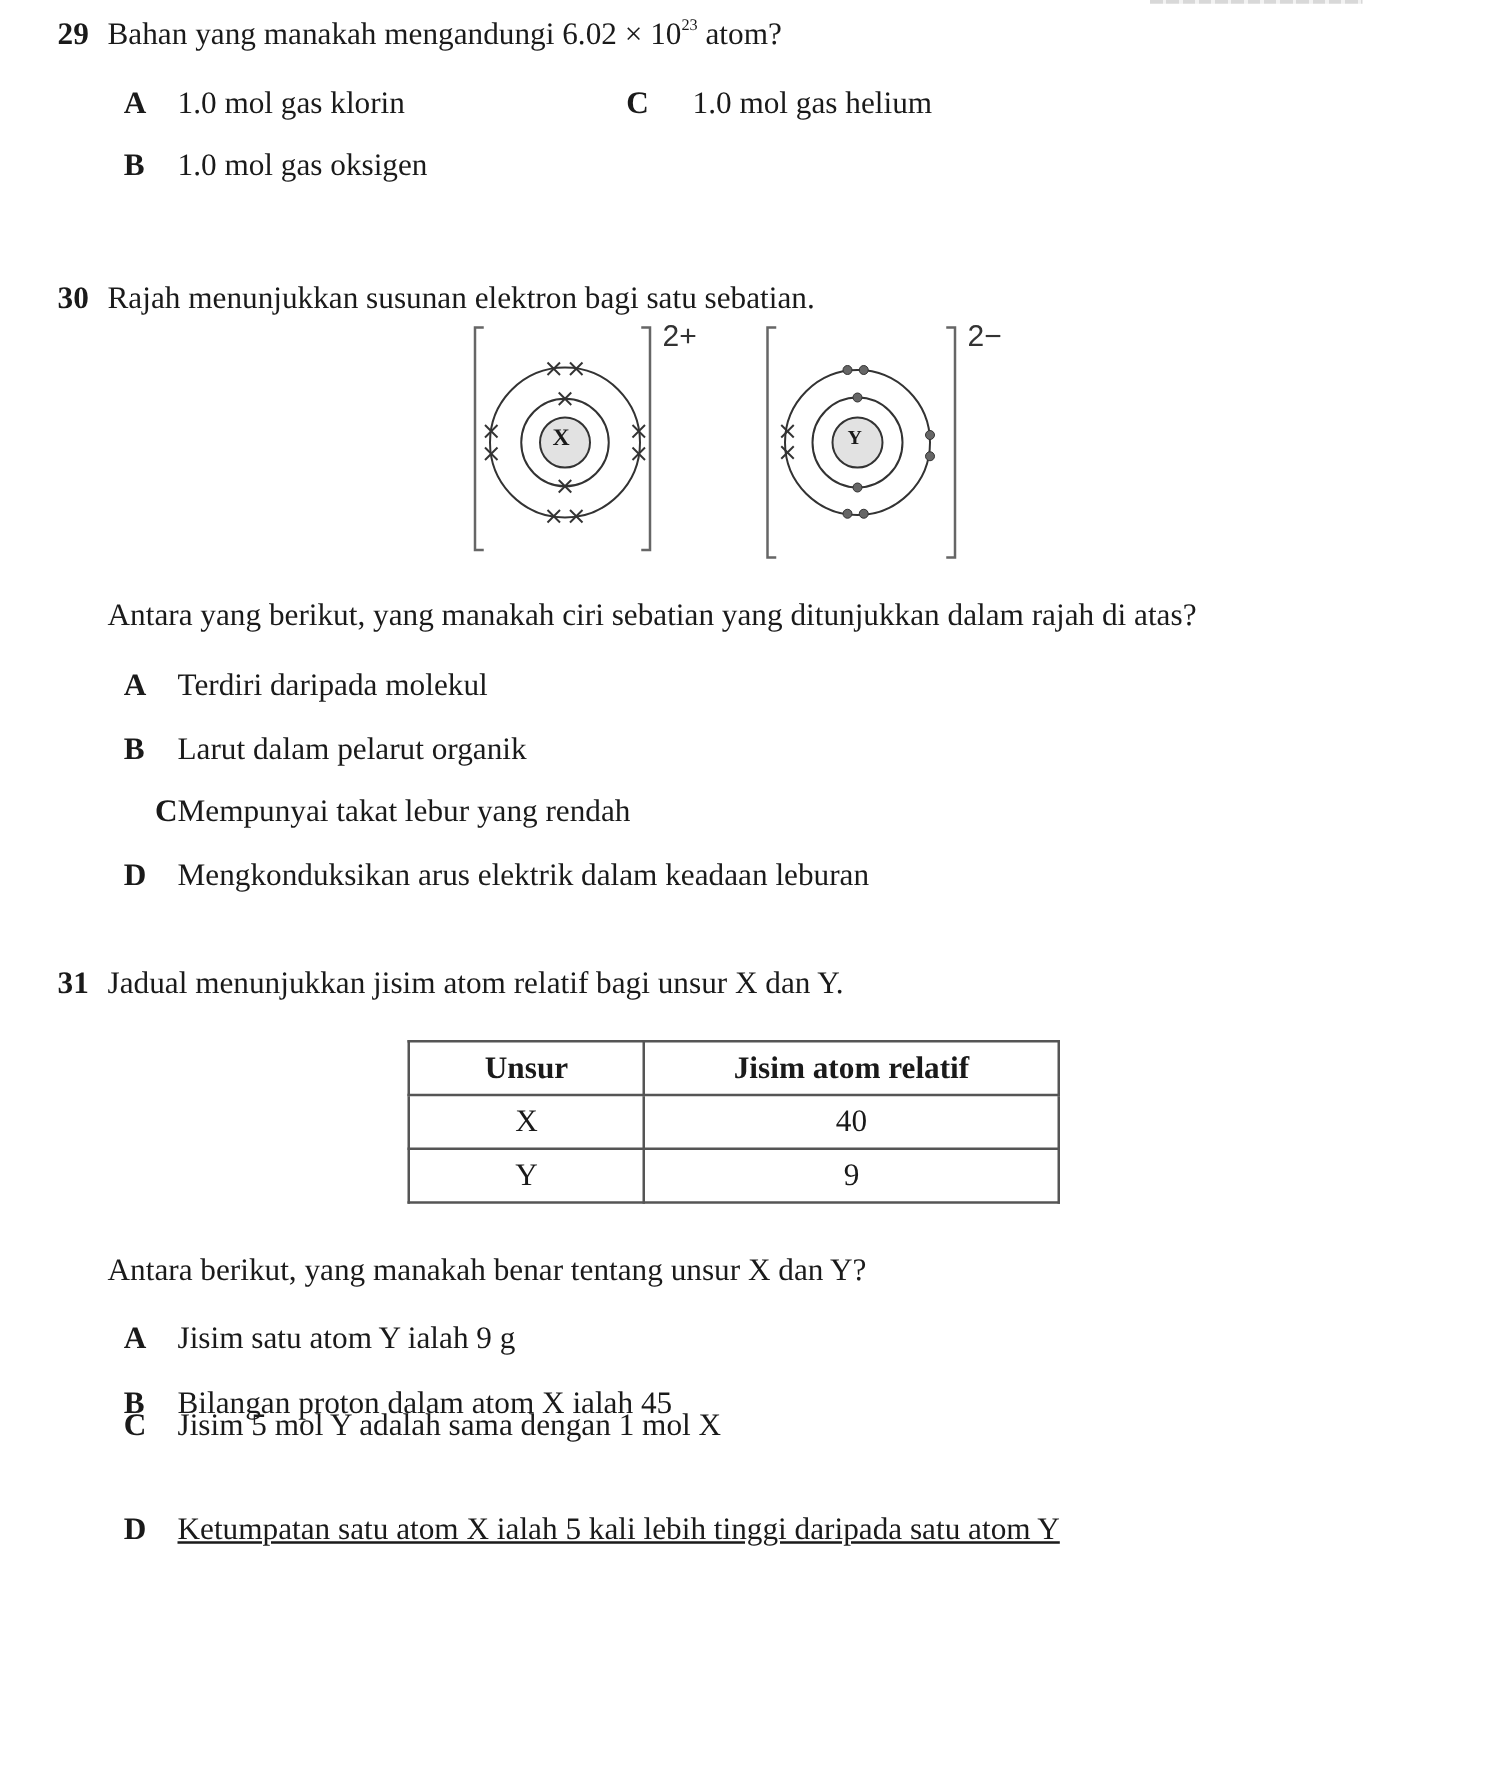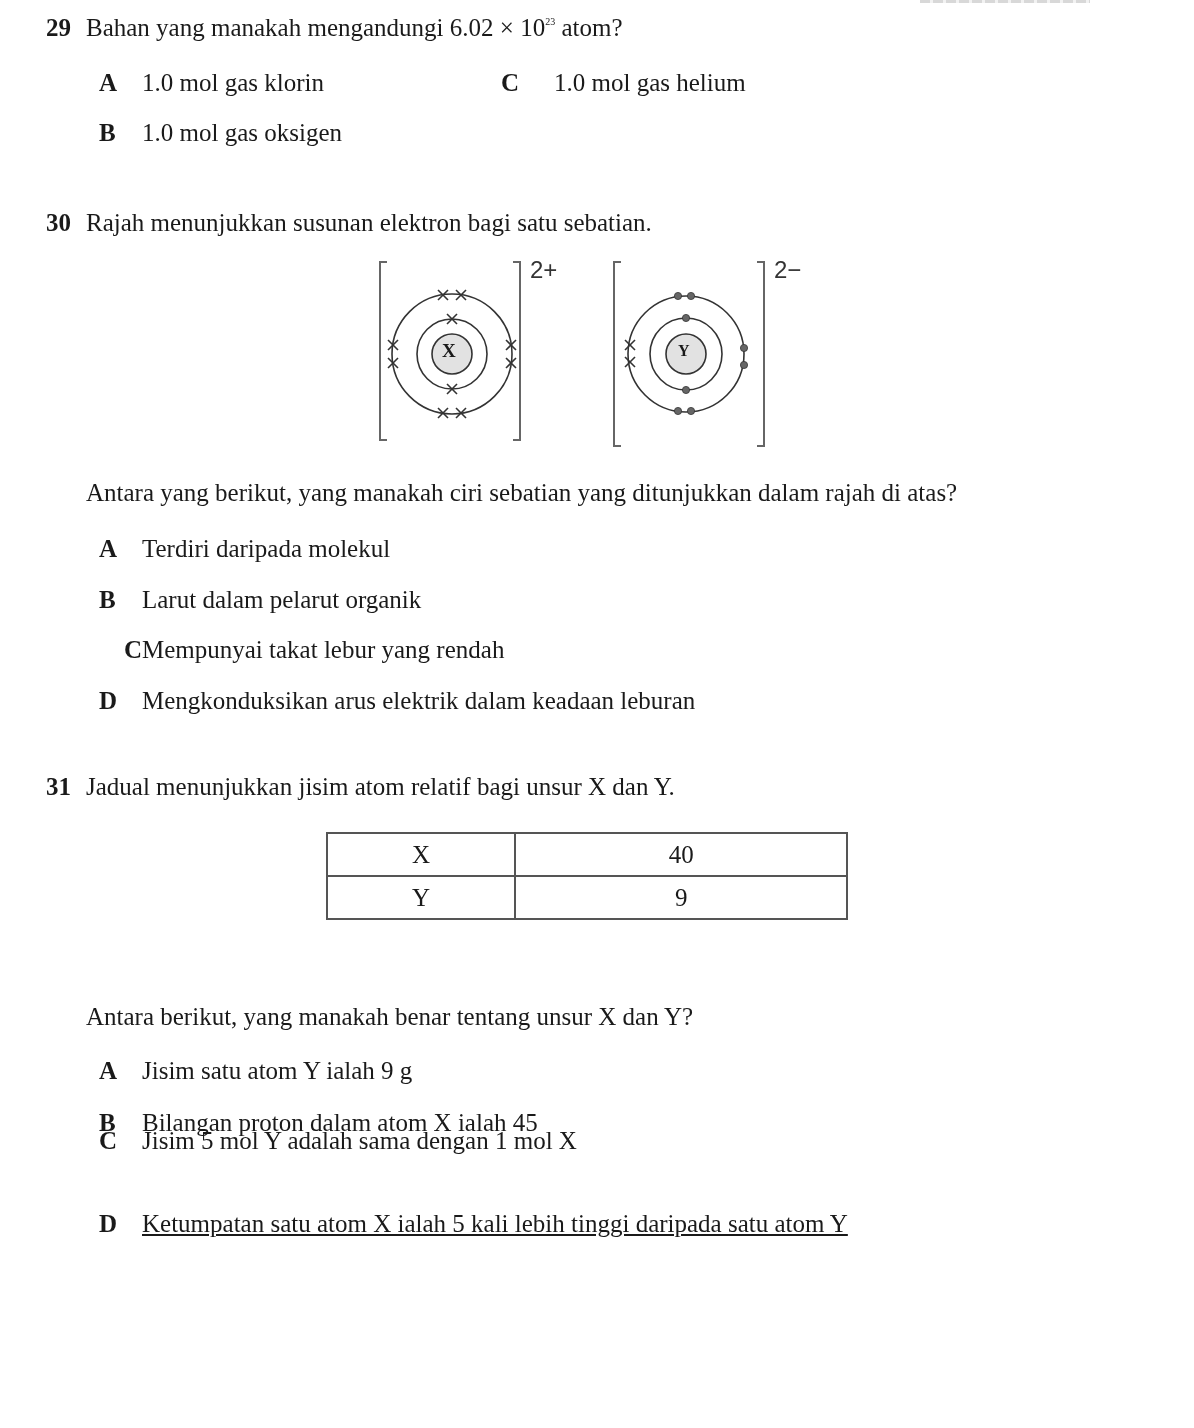--- a/index.html
+++ b/index.html
@@ -4,21 +4,21 @@
 <style>
   html, body { margin: 0; padding: 0; background: #ffffff; }
   body {
     width: 1194px; height: 1428px; position: relative; overflow: hidden;
     font-family: "Liberation Serif", "DejaVu Serif", serif; color: #1a1a1a;
   }
   .abs { position: absolute; }
   .txt { font-size: 25px; line-height: 30px; white-space: nowrap; }
   .qnum { font-weight: bold; display: inline-block; width: 40px; }
   .opt-letter { font-weight: bold; display: inline-block; width: 43px; }
-  sup { font-size: 10px; line-height: 0; position: relative; top: -2px; }
+  sup { font-size: 13px; line-height: 0; position: relative; top: -2px; }
   .header-artifact {
     position: absolute; top: 0; left: 920px; width: 170px; height: 3px;
     background: repeating-linear-gradient(90deg, #d8d8d8 0 10px, #f2f2f2 10px 13px);
   }
   table.jadual {
     position: absolute; left: 326px; top: 832px; width: 522px;
     border-collapse: collapse; font-size: 25px;
   }
   table.jadual th, table.jadual td {
     border: 2px solid #555; height: 41px; text-align: center; padding: 0;
@@ -39,21 +39,21 @@
 <div class="abs txt" style="left:99px; top:68px;">
   <span class="opt-letter">A</span><span>1.0 mol gas klorin</span>
 </div>
 <div class="abs txt" style="left:99px; top:118px;">
   <span class="opt-letter">B</span><span>1.0 mol gas oksigen</span>
 </div>
 <div class="abs txt" style="left:501px; top:68px;">
   <span class="opt-letter" style="width:53px;">C</span><span>1.0 mol gas helium</span>
 </div>
 
-<div class="abs txt" style="left:46px; top:208px;">
+<div class="abs txt" style="left:46px; top:224px;">
   <span class="qnum">30</span><span>Rajah menunjukkan susunan elektron bagi satu sebatian.</span>
 </div>
 
 <svg class="abs" style="left:370px; top:255px;" width="440" height="195" viewBox="370 255 440 195">
   <defs>
     <g id="cross">
         <line x1="-5" y1="-5" x2="5" y2="5" stroke="#333" stroke-width="1.6"></line>
         <line x1="-5" y1="5" x2="5" y2="-5" stroke="#333" stroke-width="1.6"></line>
       </g>
     <g id="dot">
@@ -122,20 +122,24 @@
 <div class="abs txt" style="left:46px; top:772px;">
   <span class="qnum">31</span><span>Jadual menunjukkan jisim atom relatif bagi unsur X dan Y.</span>
 </div>
 
 <table class="jadual">
   <colgroup>
       <col class="c1">
       <col class="c2">
     </colgroup>
   <tbody>
+      <tr>
+    <th>Unsur</th>
+    <th>Jisim atom relatif</th>
+  </tr>
   <tr>
     <td>X</td>
     <td>40</td>
   </tr>
   <tr>
     <td>Y</td>
     <td>9</td>
   </tr>
 </tbody>
   </table>

